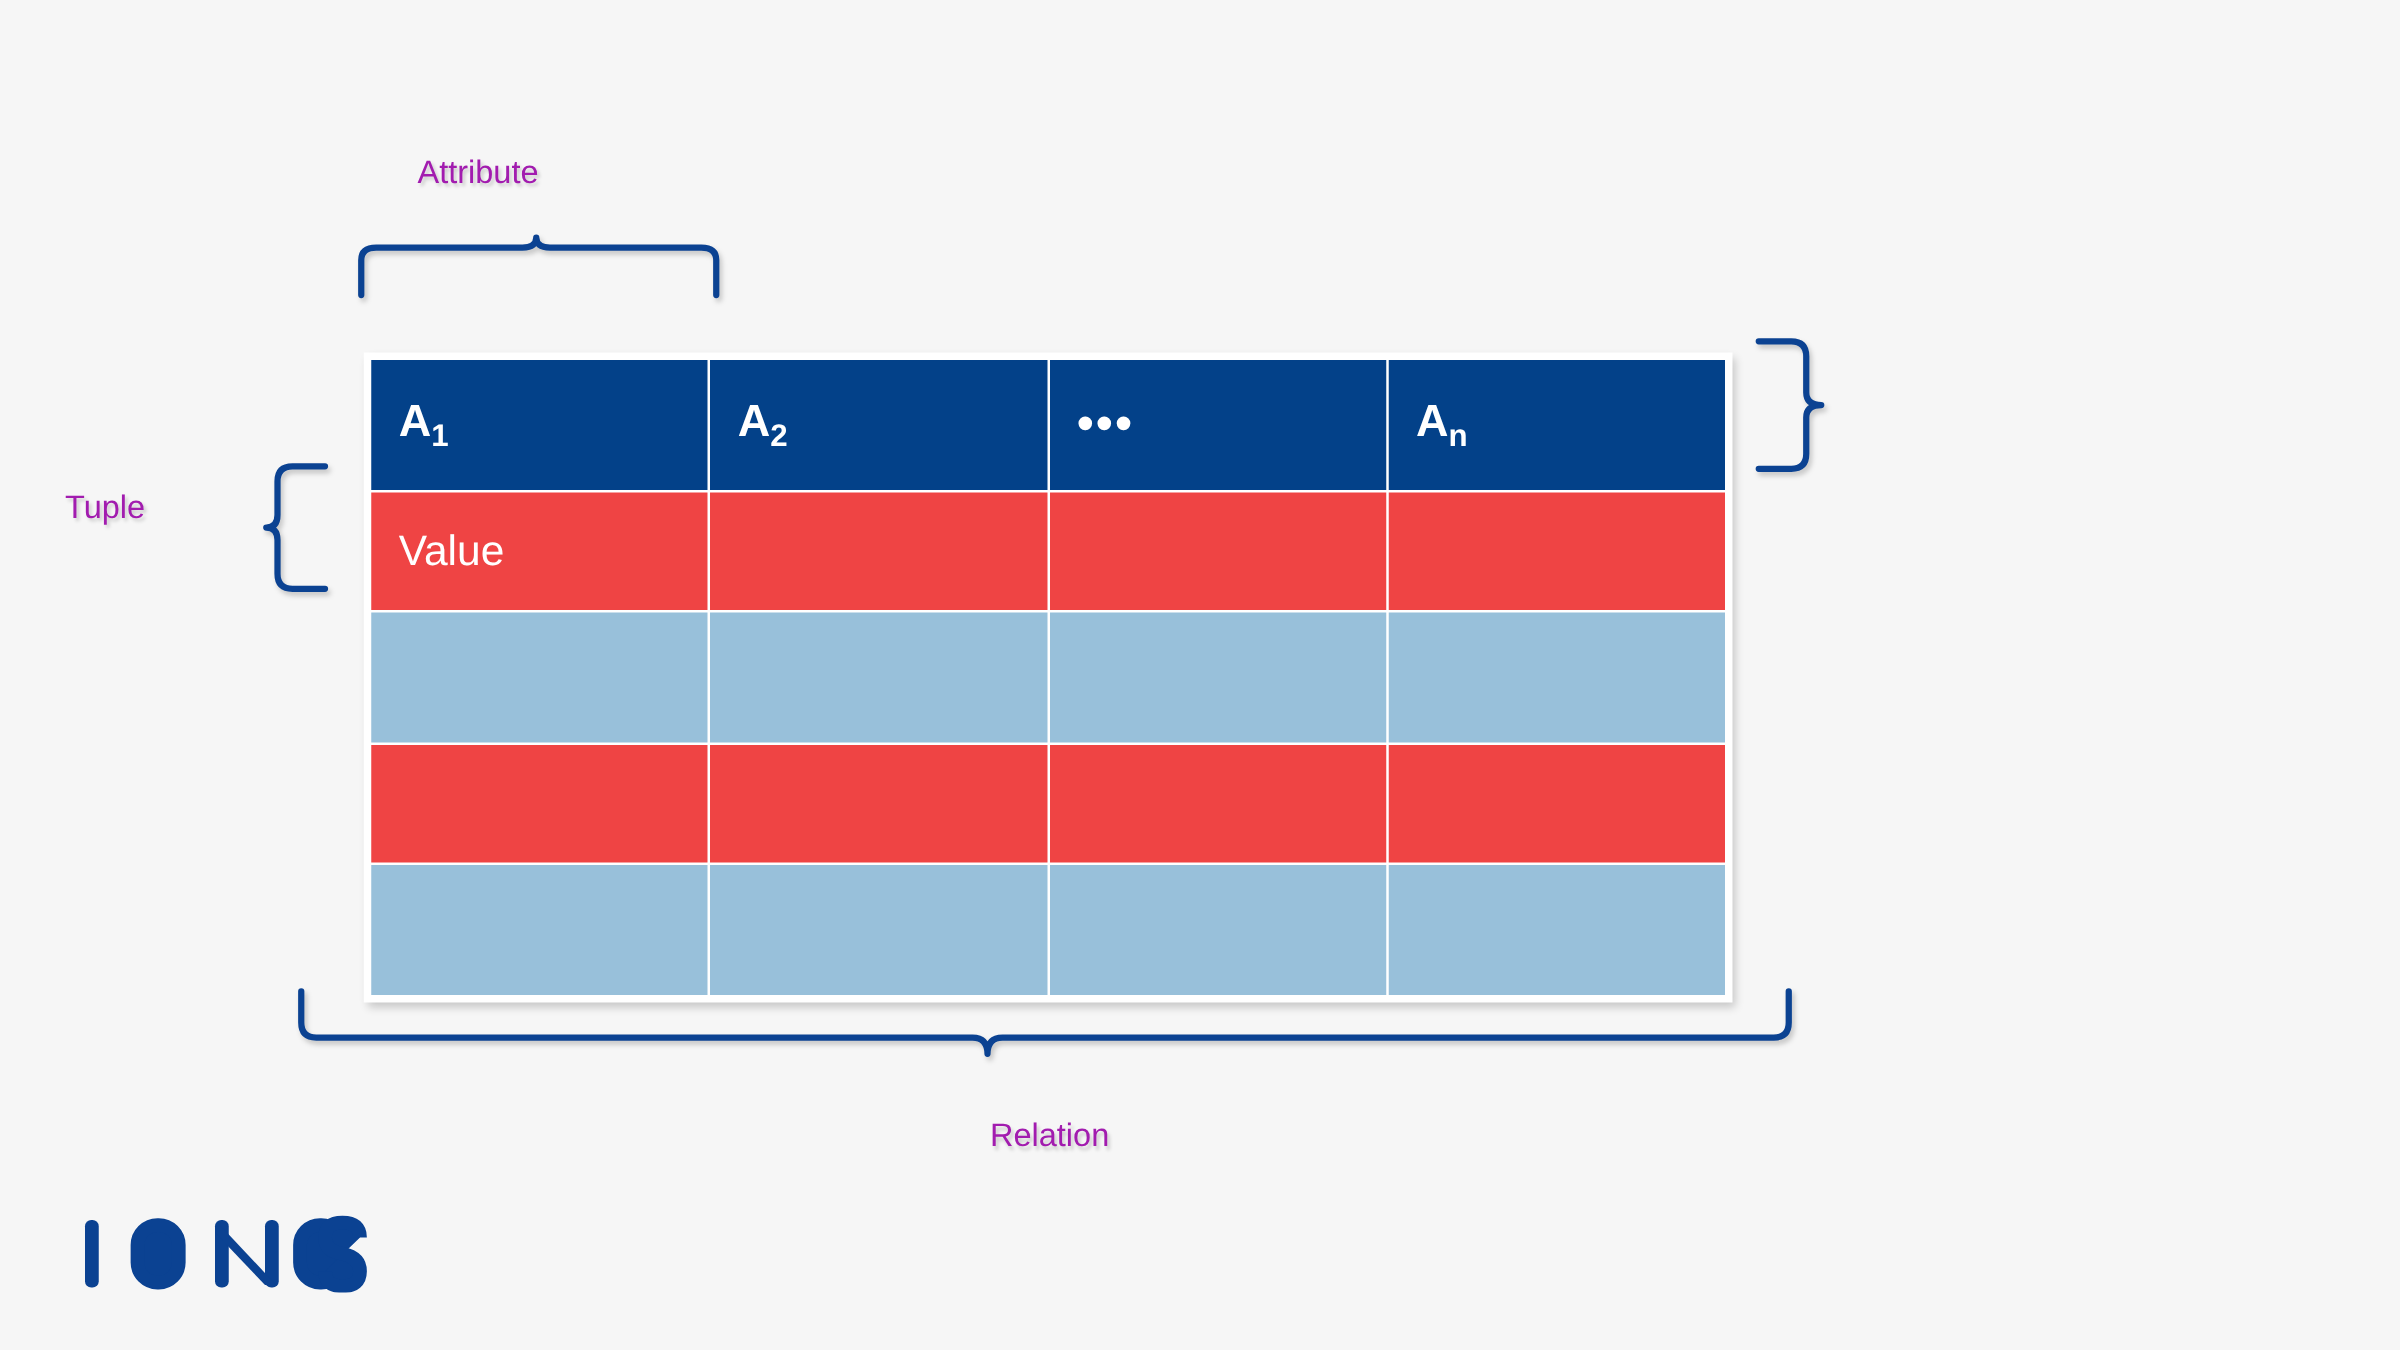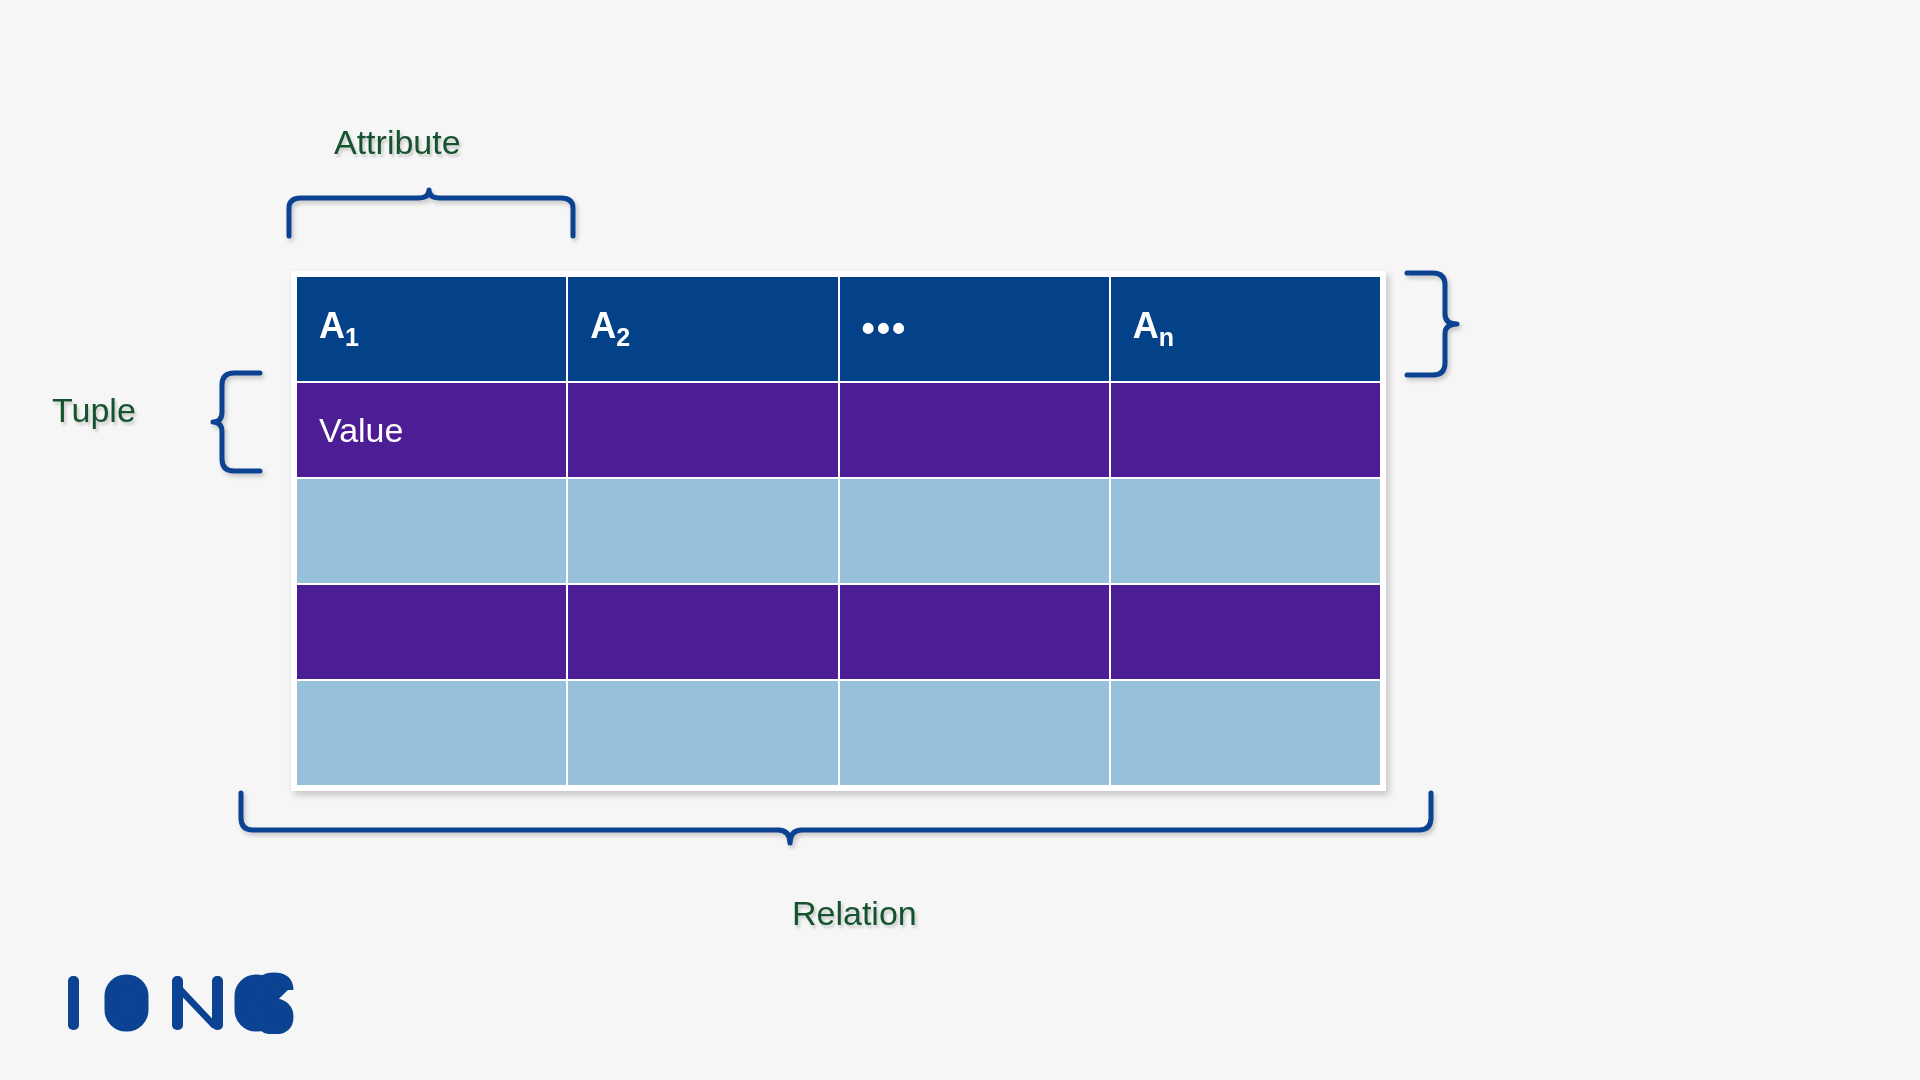--- a/index.html
+++ b/index.html
@@ -19,21 +19,21 @@
     position: absolute;
     left: 0; top: 0;
     width: 1920px;
     height: 1080px;
   }
 
   
   .rel-table {
     position: absolute;
     left: 291px;
-    top: 271px;
+    top: 282px;
     width: 1095px;
     height: 520px;
     background: #ffffff;
     padding: 4px;
     box-sizing: border-box;
     box-shadow: 3px 4px 7px rgba(0,0,0,0.20);
   }
   .rel-grid {
     width: 100%;
     height: 100%;
@@ -57,38 +57,38 @@
     font-size: 25px;
     vertical-align: sub;
     font-weight: bold;
   }
   .hdr-cell.dots {
     font-size: 38px;
     letter-spacing: 2px;
     line-height: 0.4;
   }
   .row-dark td {
-    background: #4c1d95;
+    background: #ef4444;
     height: 93px;
   }
   .row-light td {
     background: #98c0da;
     height: 103px;
   }
   .value-text {
     color: #ffffff;
     font-size: 34px;
     padding-left: 40px;
   }
 
   
   .lbl {
     position: absolute;
-    color: #14532d;
-    font-size: 34px;
+    color: #a21caf;
+    font-size: 26px;
     line-height: 1.18;
     white-space: pre-line;
     text-shadow: 2px 3px 3px rgba(0,0,0,0.18);
   }
   #label-attribute { left: 334px; top: 122px; }
   #label-tuple     { left: 52px;  top: 390px; }
   #label-schema    { left: 1501px; top: 274px; }
   #label-relation  { left: 792px; top: 893px; }
 
   

